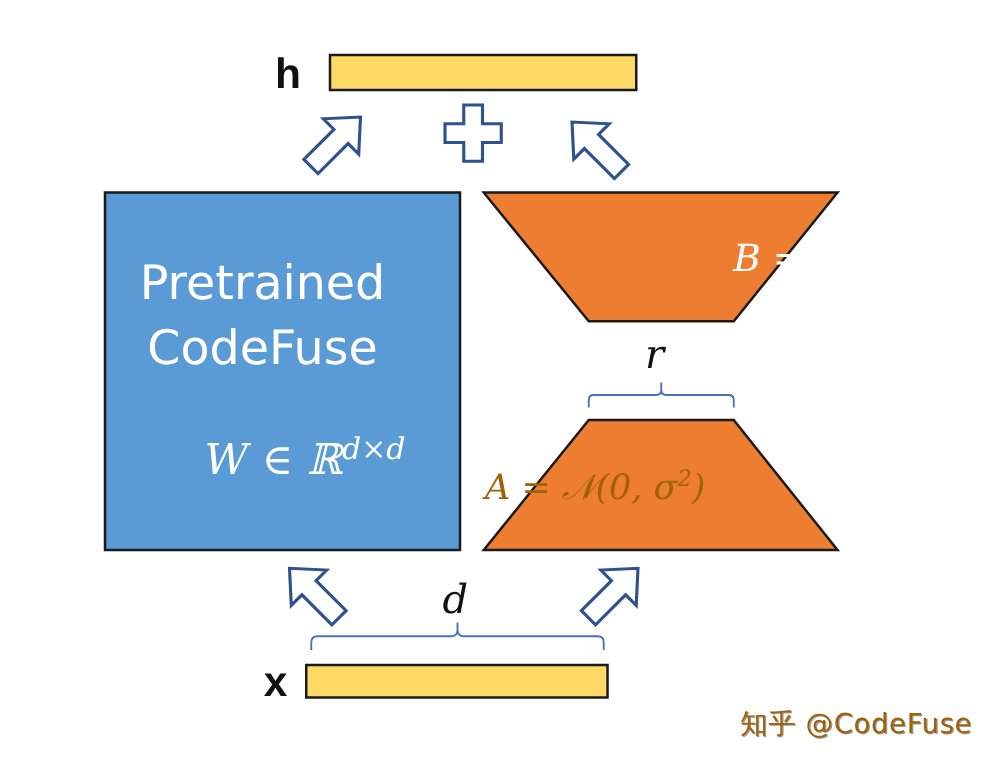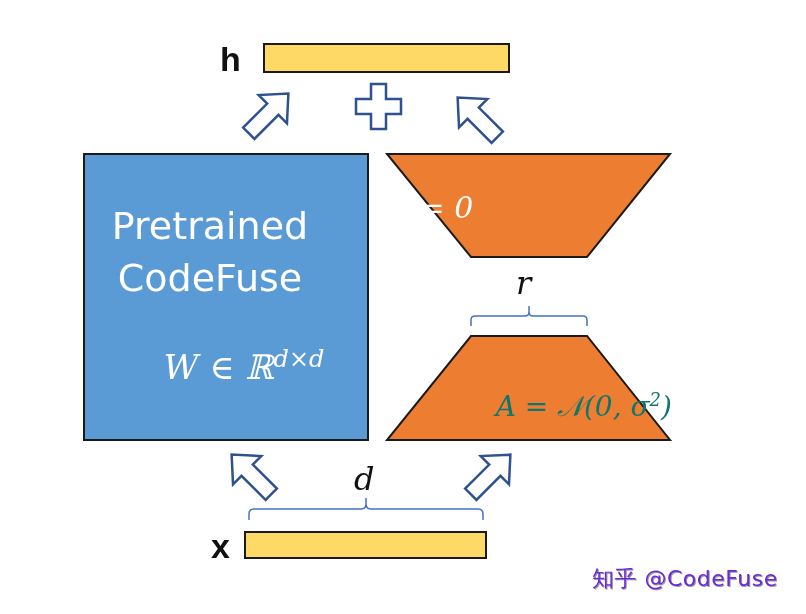--- a/index.html
+++ b/index.html
@@ -4,26 +4,26 @@
 <style>
   html, body { margin: 0; padding: 0; background: #ffffff; }
   #stage { position: relative; width: 806px; height: 614px; overflow: hidden; background: #ffffff; }
   svg { position: absolute; left: 0; top: 0; }
   .txt { position: absolute; margin: 0; }
   #h-label { left: 220px; top: 40px; font: bold 34px "Liberation Sans", sans-serif; color: #111; }
   #x-label { left: 211px; top: 527px; font: bold 34px "Liberation Sans", sans-serif; color: #111; }
   #w-title { left: 84px; top: 200px; width: 252px; text-align: center; color: #fff; font: 38px/52px "DejaVu Sans", sans-serif; }
   #w-math { left: 84px; top: 345px; width: 320px; text-align: center; color: #fff; font: italic 34px "DejaVu Serif", serif; }
   #w-math sup { font-size: 24px; }
-  #b-math { left: 388px; top: 190px; width: 284px; text-align: left; color: #fff; font: italic 30px "DejaVu Serif", serif; }
-  #a-math { left: 388px; top: 389px; width: 284px; text-align: right; color: #0f766e; font: italic 28px "DejaVu Serif", serif; }
+  #b-math { left: 388px; top: 190px; width: 284px; text-align: right; color: #fff; font: italic 30px "DejaVu Serif", serif; }
+  #a-math { left: 388px; top: 373px; width: 284px; text-align: left; color: #a16207; font: italic 28px "DejaVu Serif", serif; }
   #a-math sup { font-size: 18px; }
   #r-label { left: 516px; top: 264px; font: italic 32px "DejaVu Serif", serif; color: #111; }
   #d-label { left: 354px; top: 460px; font: italic 32px "DejaVu Serif", serif; color: #111; }
-  #watermark { left: 592px; top: 564px; font: 22px "DejaVu Sans", sans-serif; color: #6d28d9; text-shadow: 1px 1px 0 #9a9a9a; letter-spacing: 0.5px; }
+  #watermark { left: 592px; top: 564px; font: 22px "DejaVu Sans", sans-serif; color: #a16207; text-shadow: 1px 1px 0 #9a9a9a; letter-spacing: 0.5px; }
 </style>
 </head>
 <body>
 
 <div id="stage">
   <svg width="806" height="614" viewBox="0 0 806 614">
 
     <rect x="264" y="44" width="245" height="28" fill="#ffd966" stroke="#1a1a1a" stroke-width="2"></rect>
 
     <path d="M371 84 H386 V99 H401 V114 H386 V129 H371 V114 H356 V99 H371 Z" fill="#ffffff" stroke="#2f528f" stroke-width="2.5"></path>

